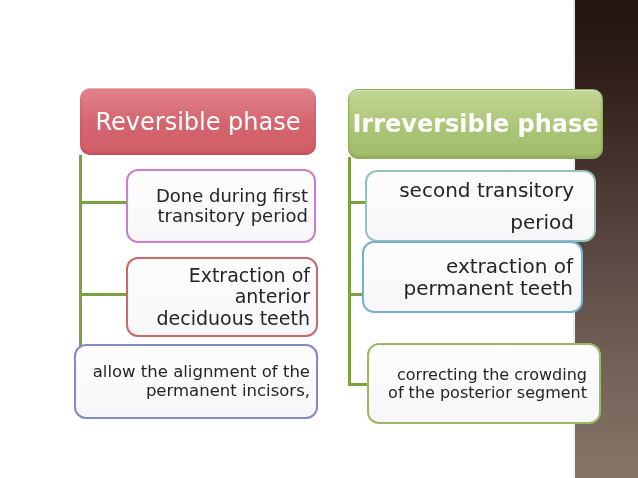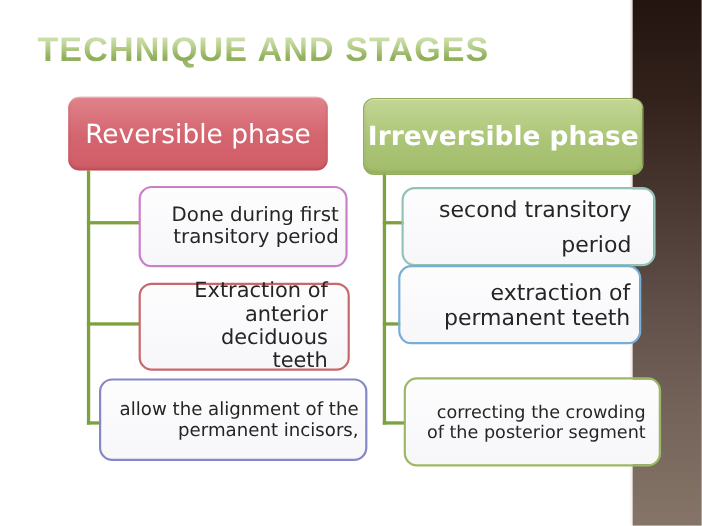--- a/index.html
+++ b/index.html
@@ -39,20 +39,21 @@
   }
   
   .hdr{
     position:absolute;
     display:flex;align-items:center;justify-content:center;
     border-radius:10px;
     color:#ffffff;
     font-size:24px;
     text-align:center;
     white-space:nowrap;
+    margin-left:18px;
   }
   .hdr-left{
     left:62px;top:88px;width:236px;height:67px;
     background:linear-gradient(180deg,var(--reversible_top,#e0838b) 0%,#d4646e 55%,var(--reversible_bottom,#d05e68) 100%);
     box-shadow:inset 0 1px 0 rgba(255,255,255,.35), inset 0 -2px 3px rgba(120,20,30,.25);
   }
   .hdr-right{
     left:330px;top:89px;width:253px;height:68px;
     background:linear-gradient(180deg,var(--irreversible_top,#c3d694) 0%,#abc577 55%,var(--irreversible_bottom,#a2bd6b) 100%);
     border:1px solid #93ad5e;
@@ -67,42 +68,41 @@
     display:flex;align-items:center;justify-content:center;
     background:linear-gradient(180deg,#fdfdfe 0%,var(--subbox_bg,#f7f6f9) 100%);
     border:2px solid #cccccc;
     border-radius:12px;
     color:var(--body_text,#262424);
     text-align:right;
     line-height:1.12;
     box-sizing:border-box;
   }
   .n-l1{left:126px;top:169px;width:190px;height:74px;font-size:18px;border-color:var(--border_done,#c97fc9);padding:0 6px;}
-  .n-l2{left:126px;top:257px;width:192px;height:80px;font-size:19px;border-color:var(--border_extraction_deciduous,#c96868);padding:0 18px;}
-  .n-l3{left:90px;top:344px;width:244px;height:75px;font-size:16.5px;border-color:var(--border_allow,#8687c6);padding:0 6px;}
+  .n-l2{left:126px;top:257px;width:192px;height:80px;font-size:19px;border-color:var(--border_extraction_deciduous,#c96868);padding:0 6px;}
+  .n-l3{left:74px;top:344px;width:244px;height:75px;font-size:16.5px;border-color:var(--border_allow,#8687c6);padding:0 6px;}
   .n-r1{left:365px;top:170px;width:231px;height:72px;font-size:20px;line-height:1.6;border-color:var(--border_second,#93c2b8);padding:0 20px;}
   .n-r2{left:362px;top:241px;width:221px;height:72px;font-size:20px;border-color:var(--border_extraction_permanent,#7aadd3);padding:0 8px;}
   .n-r3{left:367px;top:343px;width:234px;height:81px;font-size:16px;border-color:var(--border_correcting,#9bb964);padding:0 12px;}
   
   .pagenum{
     position:absolute;left:455px;top:447px;width:26px;
     font-size:11px;text-align:center;
     color:var(--page_number,#5a4a40);
     margin-top:30px;
   }
 </style>
 </head>
 <body>
 
 <div class="slide">
 
   <div class="stripe"></div>
   <div class="stripe-edge"></div>
 
-  <div class="title">TECHNIQUE AND STAGES</div>
 
   <div class="line" style="left:79px;top:155px;width:3px;height:231px;"></div>
   <div class="line" style="left:79px;top:201px;width:48px;height:3px;"></div>
   <div class="line" style="left:79px;top:293px;width:48px;height:3px;"></div>
   <div class="line" style="left:79px;top:383px;width:13px;height:3px;"></div>
 
   <div class="line" style="left:348px;top:157px;width:3px;height:229px;"></div>
   <div class="line" style="left:348px;top:201px;width:19px;height:3px;"></div>
   <div class="line" style="left:348px;top:293px;width:16px;height:3px;"></div>
   <div class="line" style="left:348px;top:383px;width:21px;height:3px;"></div>

